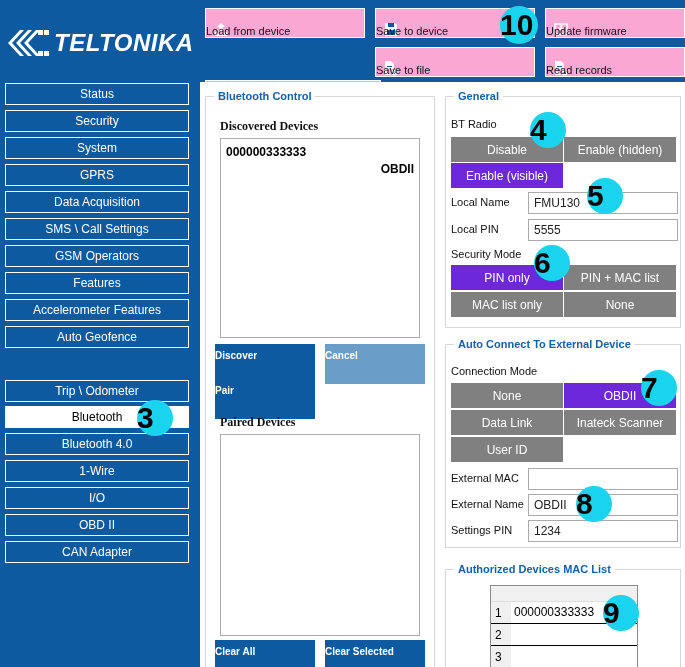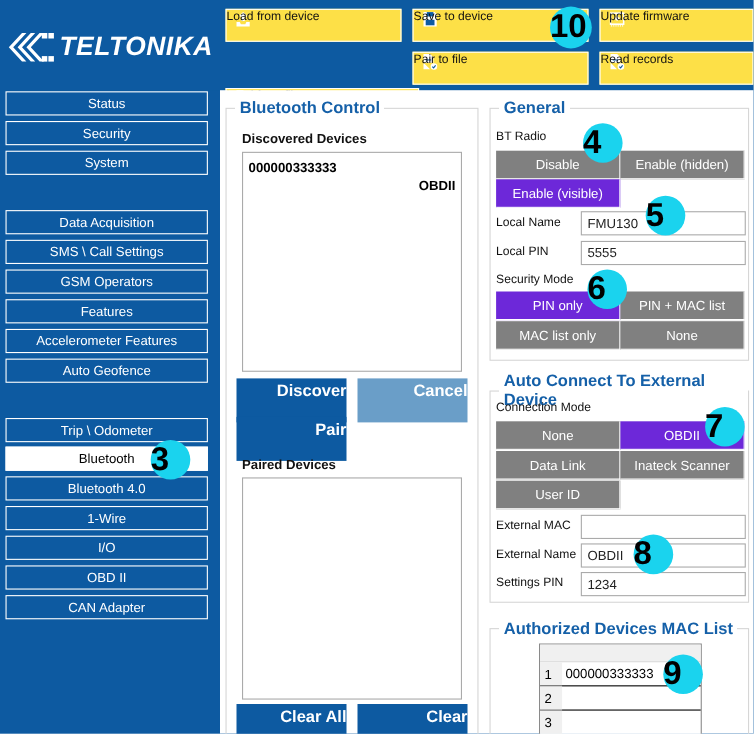--- a/index.html
+++ b/index.html
@@ -1,33 +1,33 @@
 <!DOCTYPE html>
 <html><head>
 <meta charset="utf-8">
 <style>
   * { box-sizing: border-box; margin: 0; padding: 0; }
   body { width: 685px; height: 667px; overflow: hidden; background: #0d5aa1; font-family: "Liberation Sans", sans-serif; position: relative; }
   .header { position: absolute; left: 0; top: 0; width: 685px; height: 82px; background: #0d5aa1; }
   .logo { position: absolute; left: 6px; top: 26px; width: 190px; height: 34px; display: flex; align-items: center; }
   .logo-mark { width: 46px; height: 30px; }
   .logo-text { color: #fff; font-weight: bold; font-style: italic; font-size: 24px; letter-spacing: 0.5px; margin-left: 2px; }
-  .tbtn { position: absolute; height: 30px; border: 1.5px solid #fff; color: #fff; font-size: 12px; display: flex; align-items: flex-start; background: #fde047; }
+  .tbtn { position: absolute; height: 30px; border: 1.5px solid #fff; color: #fff; font-size: 12px; display: flex; align-items: flex-end; background: #f9a8d4; }
   .tbtn .ic { width: 14px; height: 16px; margin-left: 8px; flex: none; }
   .tbtn .lbl { flex: 1; text-align: center; }
   .sidebar { position: absolute; left: 0; top: 82px; width: 195px; height: 585px; }
   .nav { position: absolute; left: 5px; width: 184px; height: 22px; border: 1px solid #fff; color: #fff; font-size: 12px; text-align: center; line-height: 20px; }
   .nav.active { background: #fff; color: #000; }
   .content { position: absolute; left: 200px; top: 82px; width: 485px; height: 585px; background: #fff; }
   fieldset.grp { position: absolute; border: 1px solid #d6d6d6; }
-  fieldset.grp legend { color: #1560a8; font-weight: bold; font-size: 15px; padding: 0 4px; margin-left: 8px; }
-  .lbl-b { position: absolute; font-weight: bold; font-size: 12px; color: #111; }
+  fieldset.grp legend { color: #1560a8; font-weight: bold; font-size: 11px; padding: 0 4px; margin-left: 8px; }
+  .lbl-b { position: absolute; font-weight: bold; font-size: 12px; color: #111; font-family: Liberation Serif, serif; }
   .lbl { position: absolute; font-size: 11px; color: #111; }
   .listbox { position: absolute; border: 1px solid #aaa; background: #fff; font-size: 12px; }
-  .bbtn { position: absolute; height: 40px; background: #0d5aa1; color: #fff; font-weight: bold; font-size: 15px; text-align: right; line-height: 24px; }
+  .bbtn { position: absolute; height: 40px; background: #0d5aa1; color: #fff; font-weight: bold; font-size: 10px; text-align: left; line-height: 24px; }
   .bbtn.dis { background: #6a9ec8; }
   .seg { position: absolute; height: 26px; background: #808080; color: #fff; font-size: 12px; text-align: center; line-height: 26px; border-right: 1px solid #fff; border-bottom: 1px solid #fff; }
   .seg.on { background: #6d28d9; }
   .inp { position: absolute; height: 22px; border: 1px solid #aaa; background: #fff; font-size: 12px; padding-left: 5px; line-height: 20px; color: #222; }
   .badge { position: absolute; width: 36px; height: 36px; border-radius: 50%; background: #1ad3ee; color: #000; font-weight: bold; font-size: 30px; text-align: left; line-height: 36px; font-family: "Liberation Sans", sans-serif; }
   .grid { position: absolute; border: 1px solid #8a8a8a; background: #fff; font-size: 12px; }
   .grid .hdr { height: 16px; background: #f0f0f0; border-bottom: 1px solid #ddd; }
   .grid .row { display: flex; height: 22px; border-bottom: 1px solid #000; }
   .grid .rn { width: 20px; background: #f0f0f0; text-align: left; padding-left: 4px; line-height: 22px; }
   .grid .cell { flex: 1; padding-left: 3px; line-height: 20px; }
@@ -84,37 +84,38 @@
       </svg>
     <span class="lbl">Load from file</span>
   </div>
   <div class="tbtn" style="left:375px;top:47px;width:160px;">
     <svg class="ic" viewBox="0 0 14 16">
         <path d="M1 1 H7 L10 4 V9 H1 Z M1 9 V15 H7" fill="#fff"></path>
         <rect x="3" y="6" width="5" height="1" fill="#0d5aa1"></rect>
         <circle cx="10.5" cy="12.5" r="3" fill="#fff"></circle>
         <path d="M9 12.5 L10.2 13.7 L12 11.5" stroke="#0d5aa1" fill="none"></path>
       </svg>
-    <span class="lbl">Pair to file</span>
+    <span class="lbl">Save to file</span>
   </div>
   <div class="tbtn" style="left:545px;top:47px;width:140px;">
     <svg class="ic" viewBox="0 0 14 16">
         <path d="M1 1 H7 L10 4 V9 H1 Z M1 9 V15 H7" fill="#fff"></path>
         <rect x="3" y="6" width="5" height="1" fill="#0d5aa1"></rect>
         <circle cx="10.5" cy="12.5" r="3" fill="#fff"></circle>
         <path d="M9 12.5 L10.2 13.7 L12 11.5" stroke="#0d5aa1" fill="none"></path>
       </svg>
     <span class="lbl">Read records</span>
   </div>
 </div>
 
 <div class="sidebar">
   <div class="nav" style="top:1px">Status</div>
   <div class="nav" style="top:28px">Security</div>
   <div class="nav" style="top:55px">System</div>
+  <div class="nav" style="top:82px">GPRS</div>
   <div class="nav" style="top:109px">Data Acquisition</div>
   <div class="nav" style="top:136px">SMS \ Call Settings</div>
   <div class="nav" style="top:163px">GSM Operators</div>
   <div class="nav" style="top:190px">Features</div>
   <div class="nav" style="top:217px">Accelerometer Features</div>
   <div class="nav" style="top:244px">Auto Geofence</div>
   <div class="nav" style="top:298px">Trip \ Odometer</div>
   <div class="nav active" style="top:324px">Bluetooth</div>
   <div class="nav" style="top:351px">Bluetooth 4.0</div>
   <div class="nav" style="top:378px">1-Wire</div>

